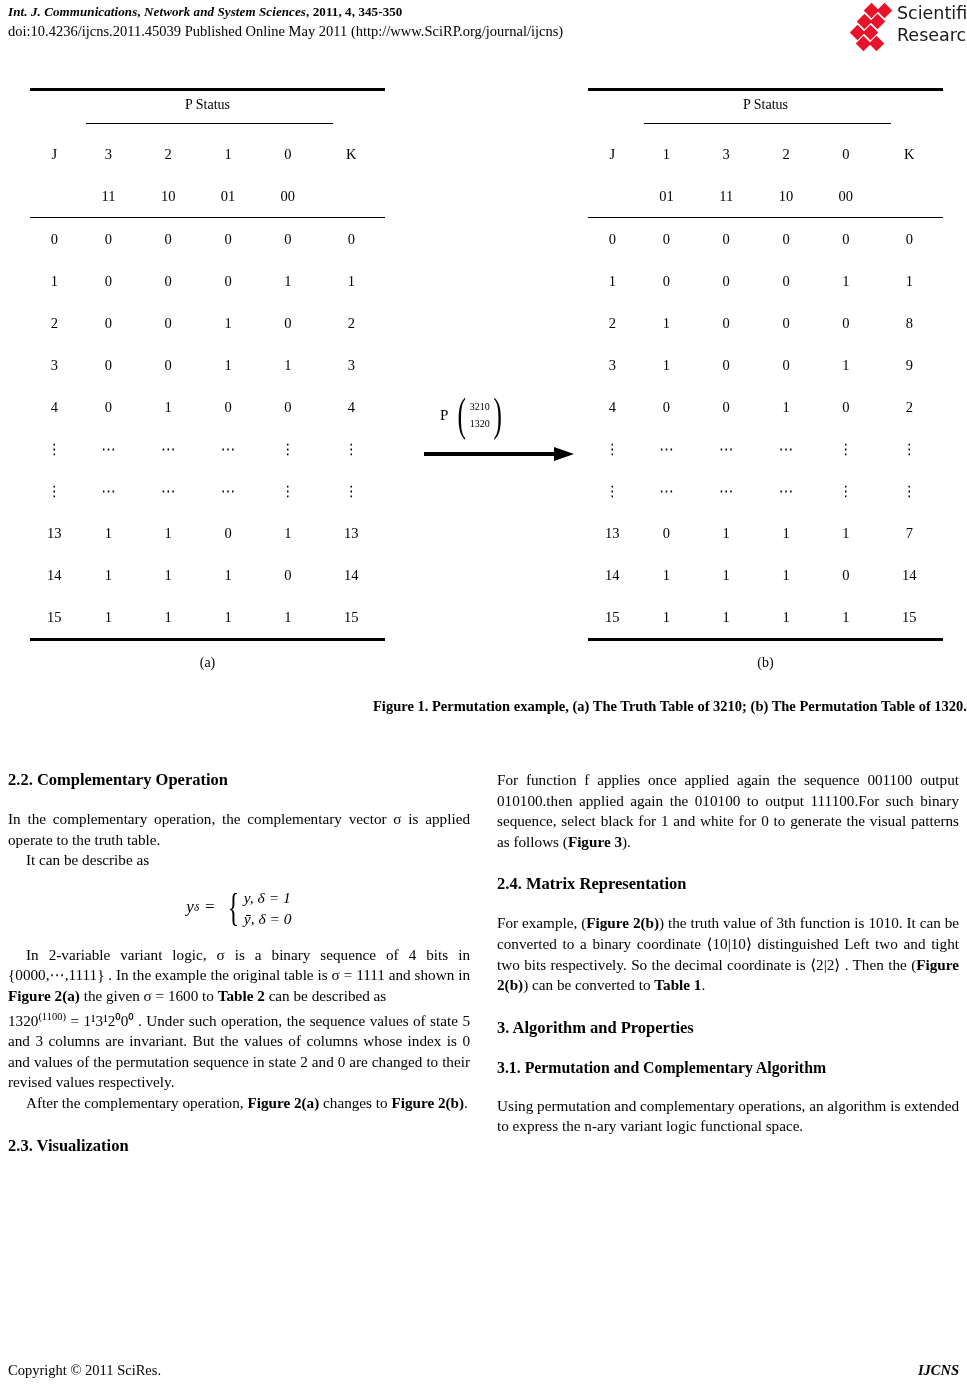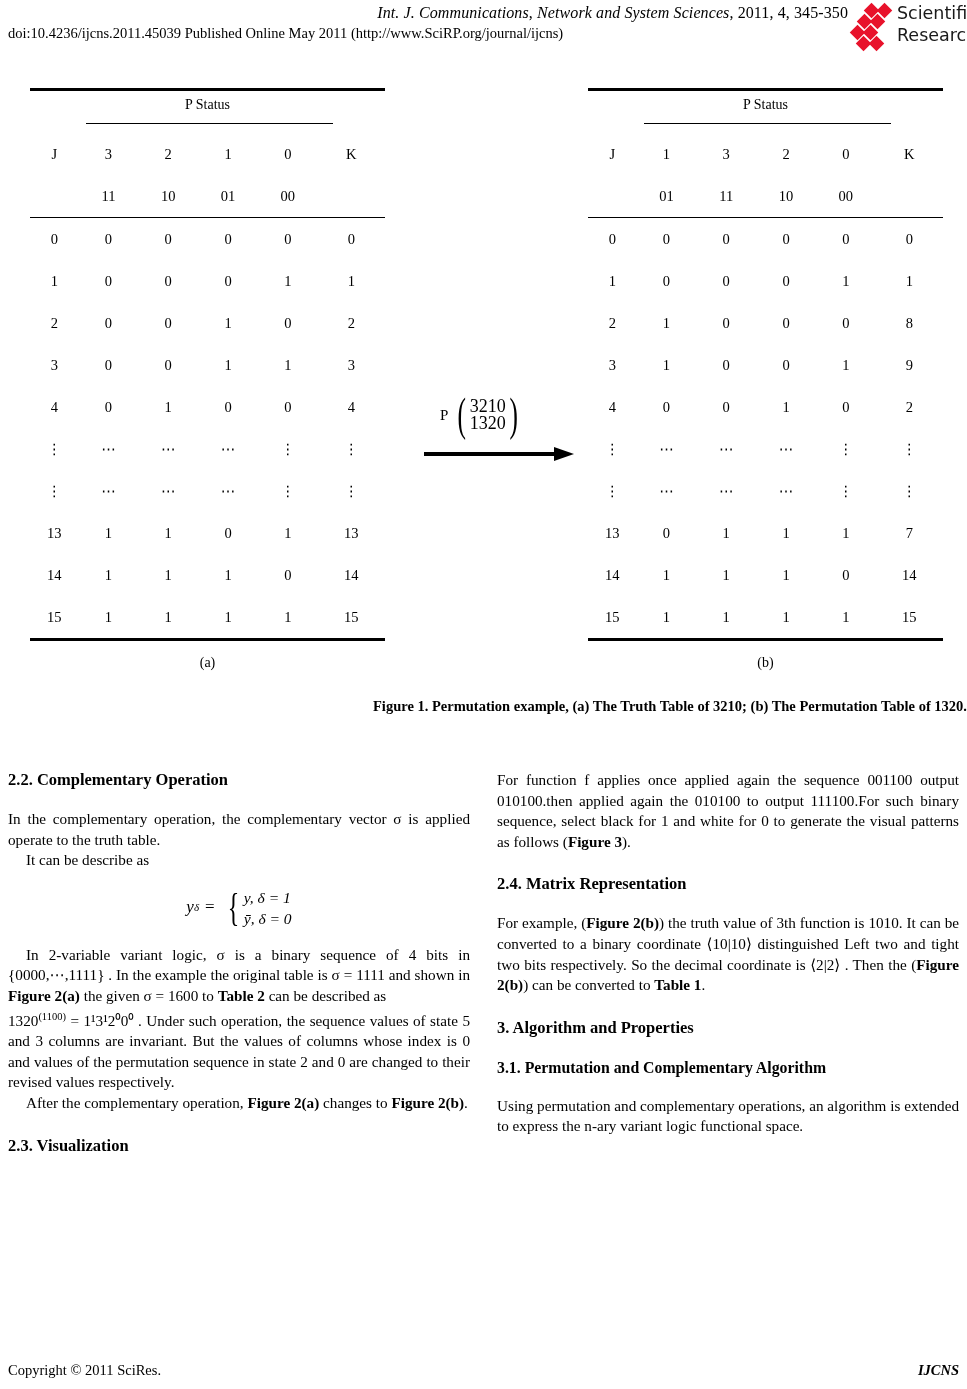--- a/index.html
+++ b/index.html
@@ -22,26 +22,25 @@
     height: 1389px;
   }
 
   
   .header {
     position: absolute;
     left: 8px; top: 4px;
     width: 840px;
   }
   .hdr-line1 {
-    font-size: 16px;
-    font-weight: normal;
+    font-size: 13px;
+    font-weight: bold;
     font-style: italic;
     letter-spacing: 0.1px;
     white-space: nowrap;
-    text-align: right;
   }
   .hdr-line1 .nonital {
     font-style: normal;
   }
   .hdr-line2 {
     font-size: 14.5px;
     margin-top: 3px;
     white-space: nowrap;
   }
 
@@ -176,21 +175,21 @@
     font-size: 46px;
     line-height: 30px;
     font-family: "Liberation Serif", serif;
     transform: scaleX(0.55);
     display: inline-block;
   }
   .perm-mat {
     display: inline-block;
     text-align: left;
     line-height: 17px;
-    font-size: 18px;
+    font-size: 10px;
   }
   .arrow {
     position: absolute;
     left: 0px; top: 50px;
     width: 152px; height: 12px;
   }
   .arrow-line {
     position: absolute;
     left: 0; top: 4px;
     width: 132px; height: 4px;

